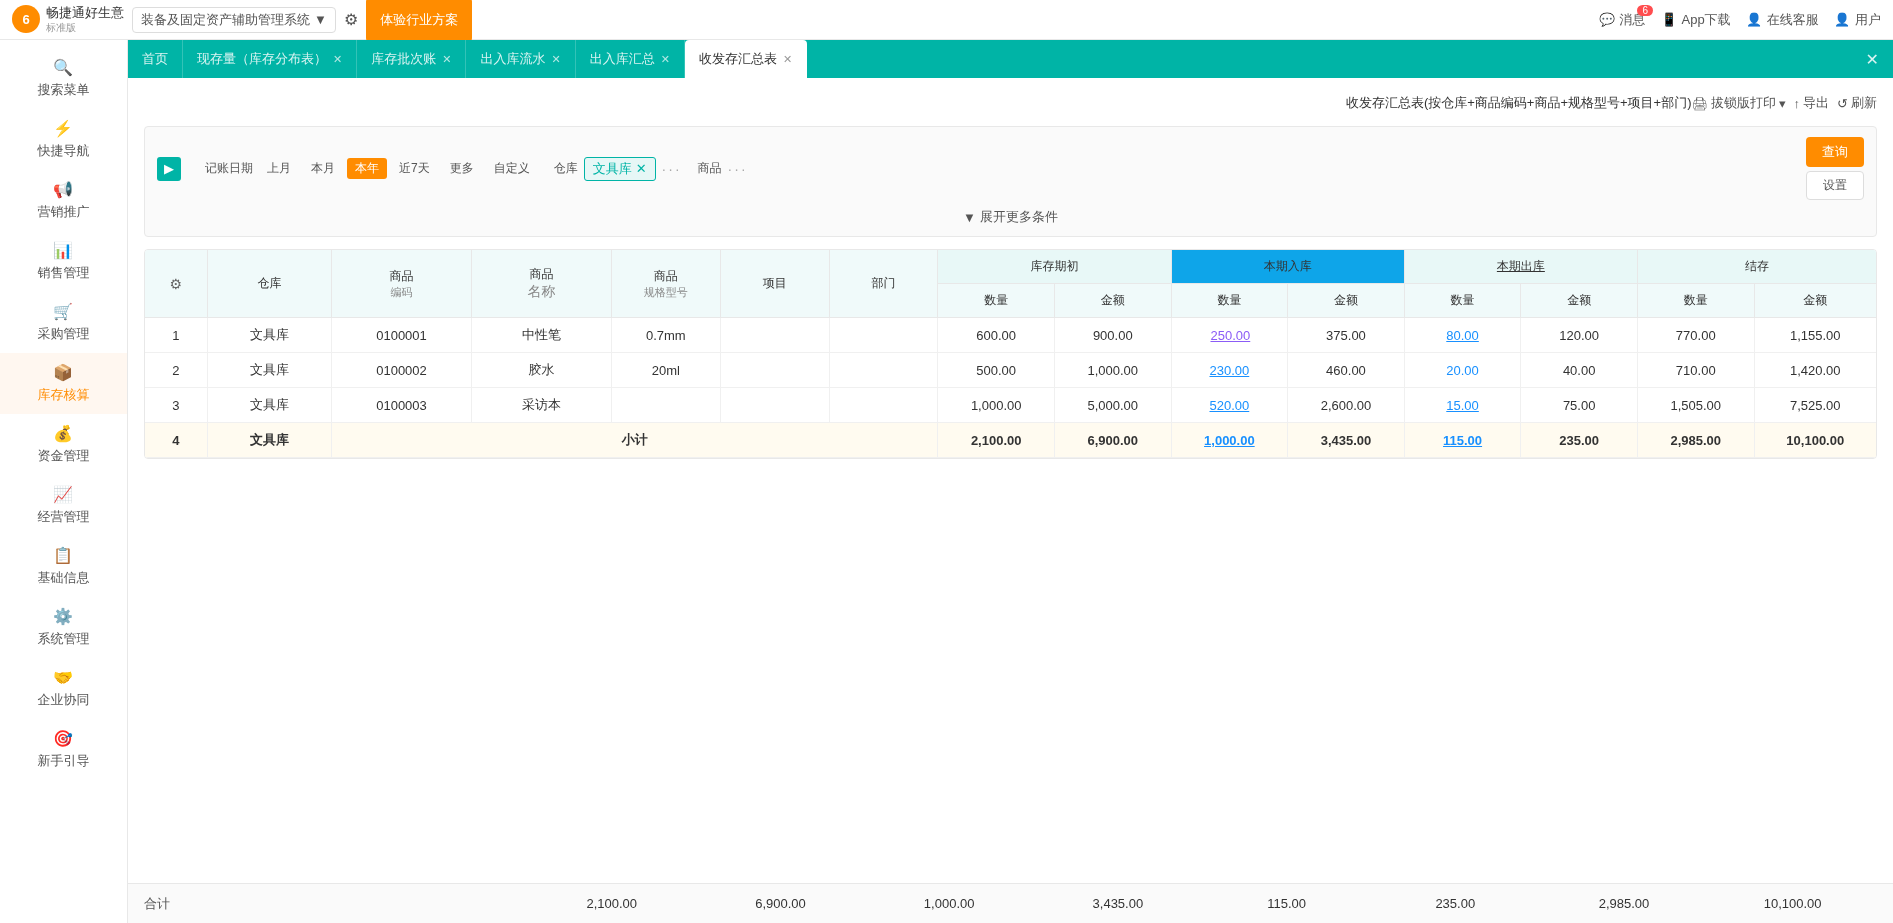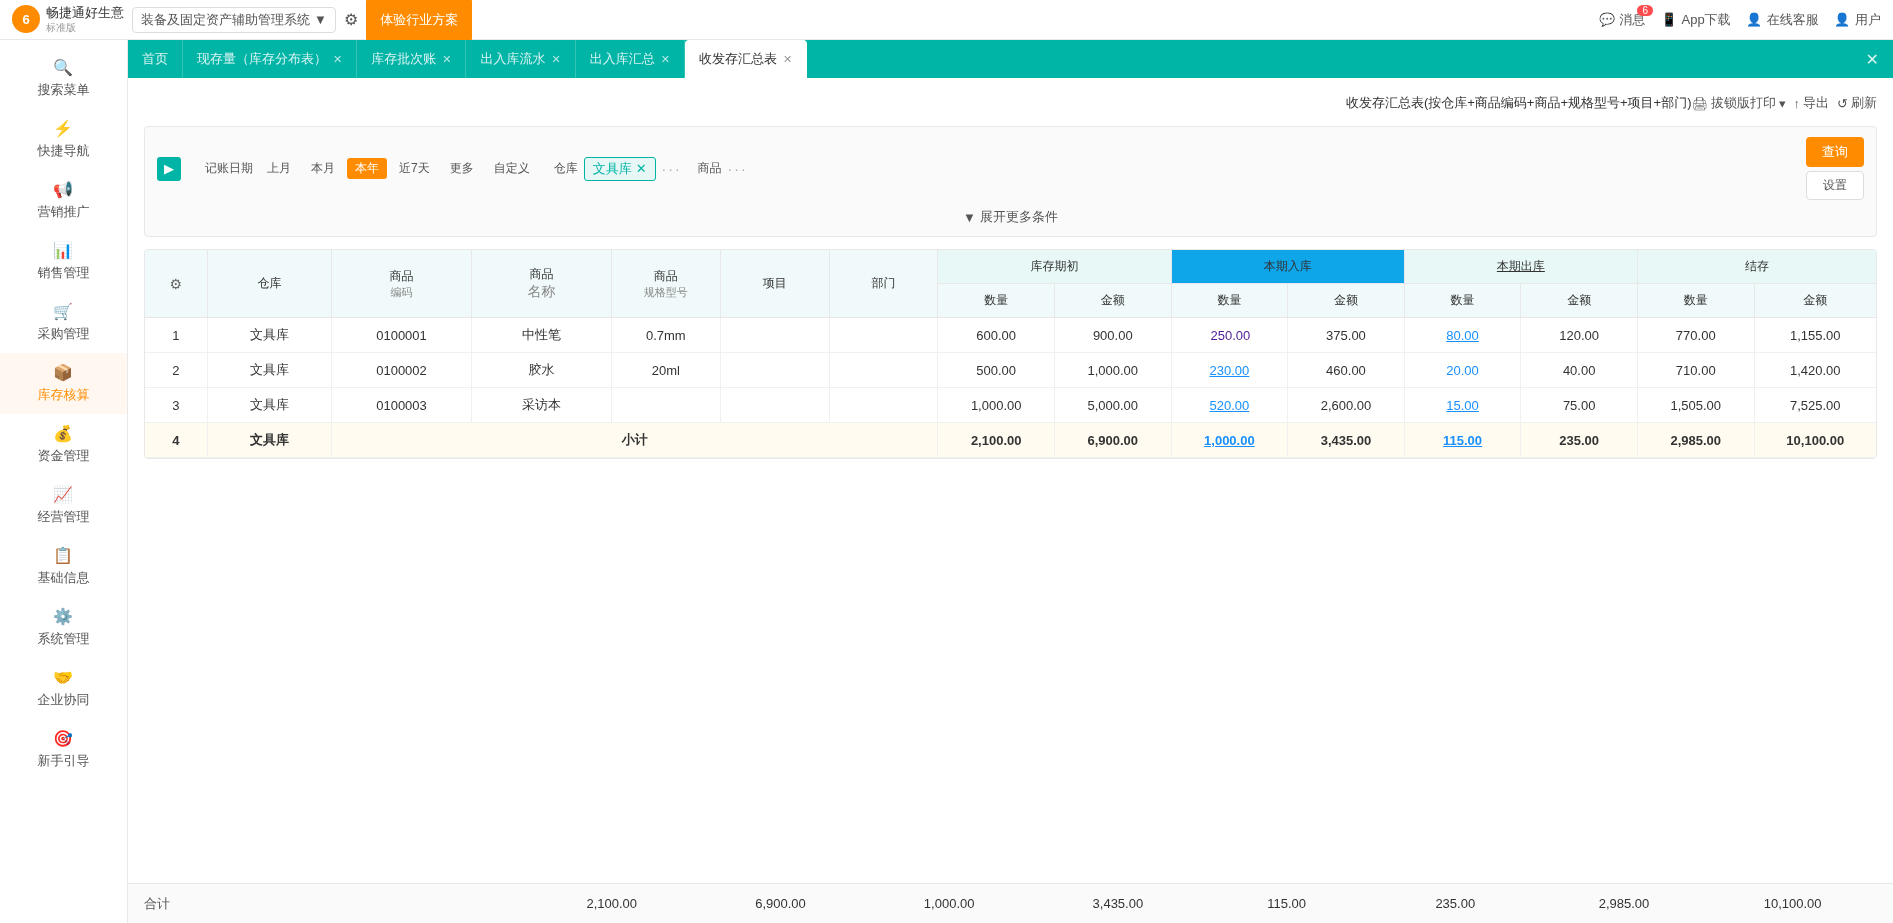--- a/index.html
+++ b/index.html
@@ -309,21 +309,21 @@
           <tr>
       <td>1</td>
       <td>文具库</td>
       <td>0100001</td>
       <td>中性笔</td>
       <td>0.7mm</td>
       <td></td>
       <td></td>
       <td>600.00</td>
       <td>900.00</td>
-      <td style="color:#4c1d95;cursor:pointer;padding-left:12px;">250.00</td>
+      <td style="color:#8b5cf6;text-decoration:underline;cursor:pointer;padding-left:12px;">250.00</td>
       <td>375.00</td>
       <td style="color:#1890ff;text-decoration:underline;cursor:pointer;">80.00</td>
       <td>120.00</td>
       <td>770.00</td>
       <td>1,155.00</td>
     </tr>
               <tr>
       <td>2</td>
       <td>文具库</td>
       <td>0100002</td>

